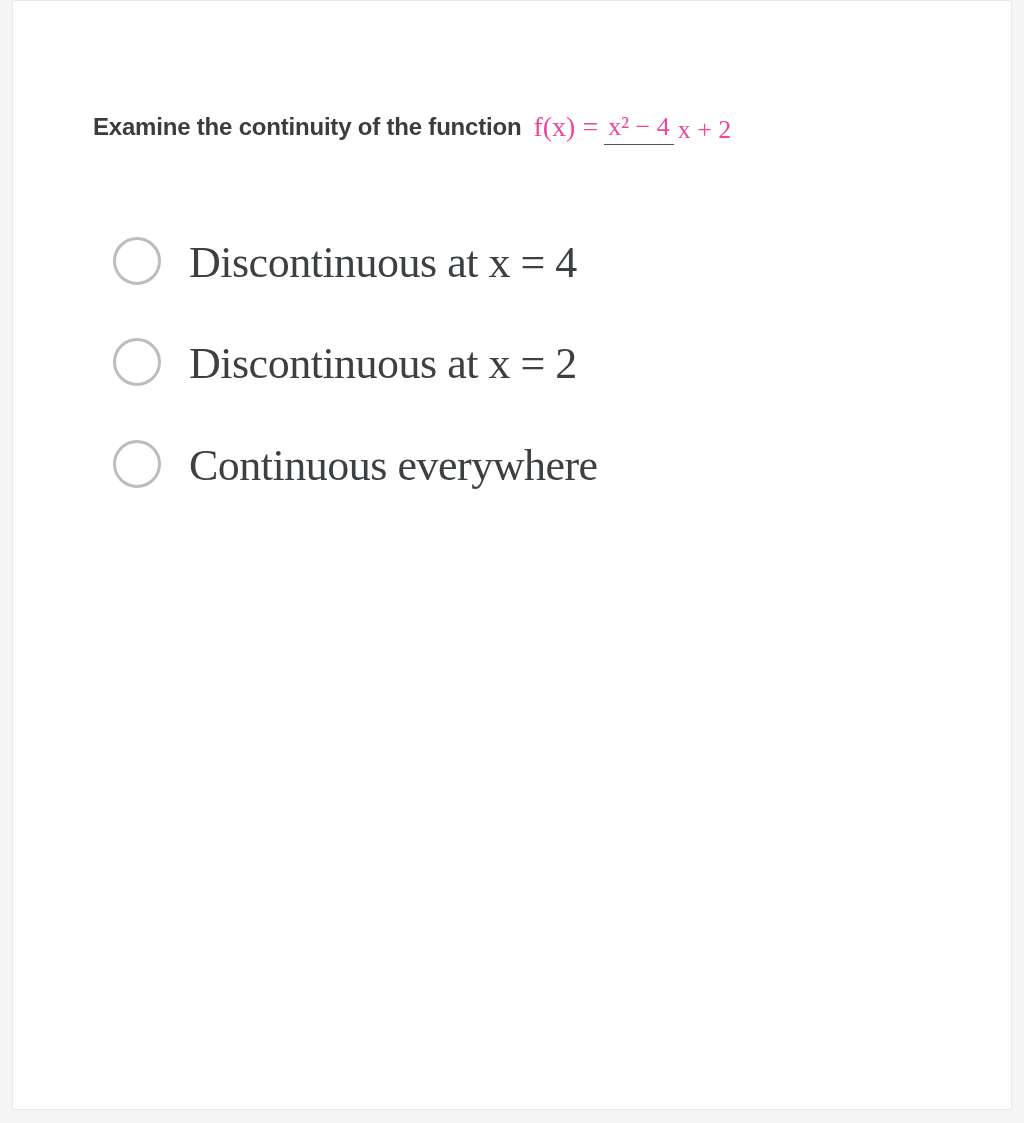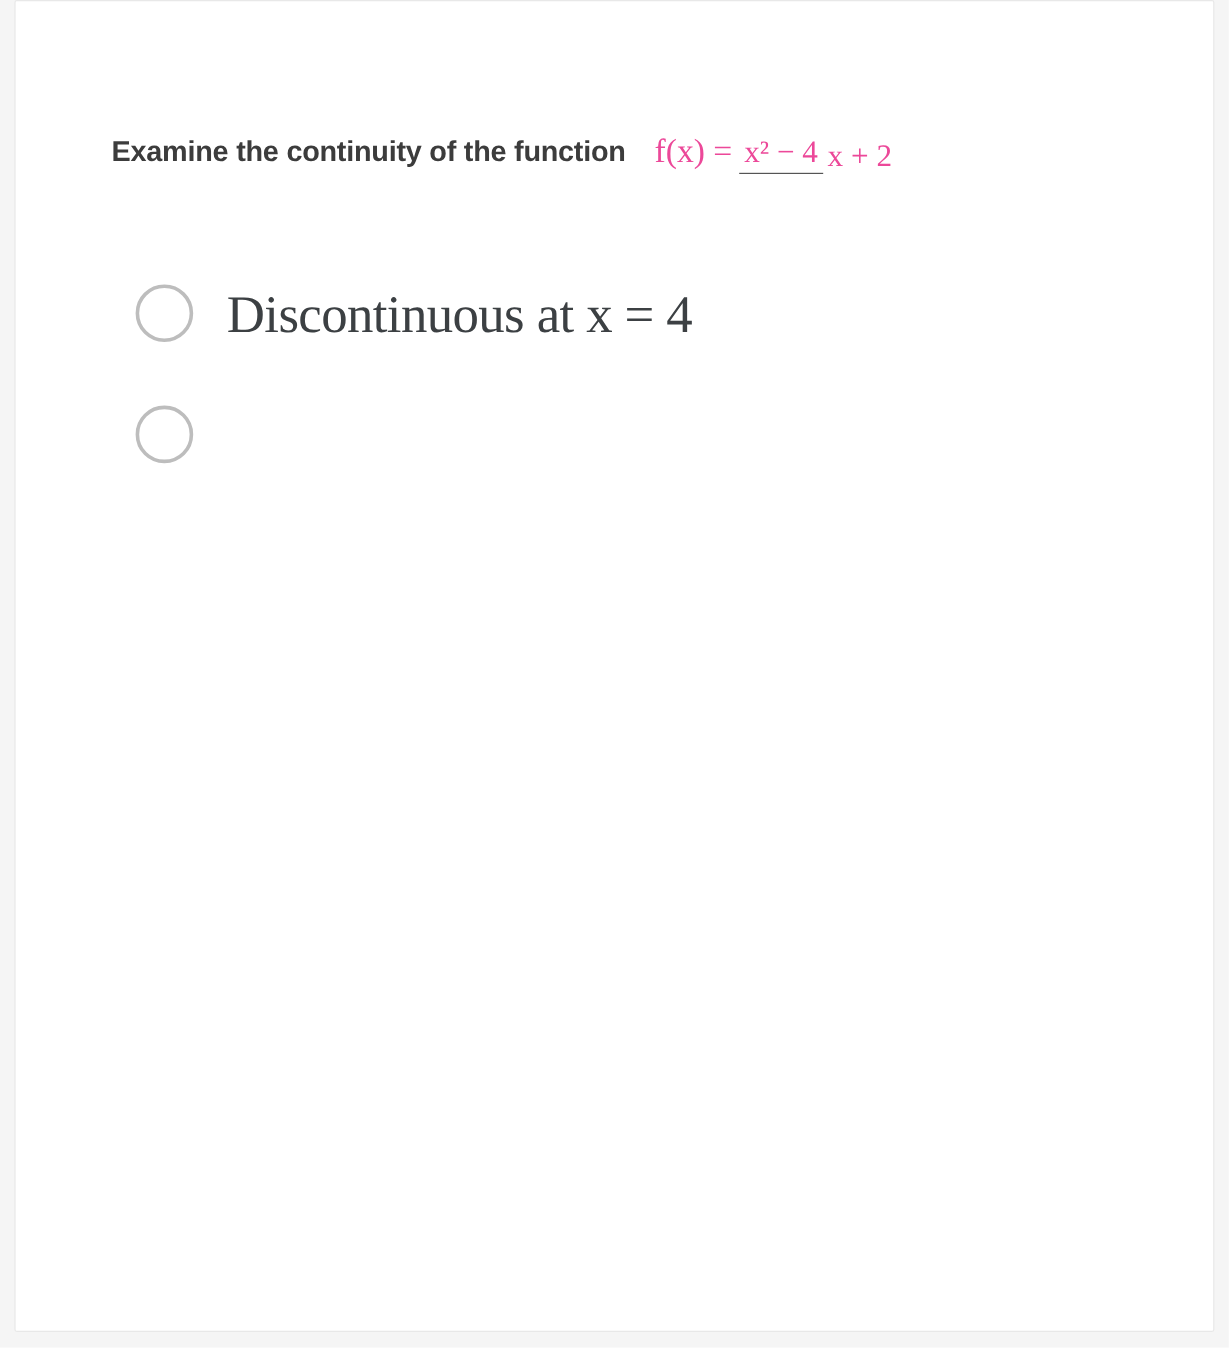--- a/index.html
+++ b/index.html
@@ -16,21 +16,21 @@
       min-height: 1110px;
       margin: 0 12px;
       padding: 110px 30px 60px 80px;
       border: 1px solid #e8e8e8;
       border-radius: 2px;
     }
     .question-row {
       display: flex;
       align-items: center;
       flex-wrap: wrap;
-      gap: 24px;
+      gap: 12px;
       margin-bottom: 90px;
     }
     .question-text {
       font-size: 24px;
       font-weight: 700;
       color: #3c3c3c;
       letter-spacing: -0.2px;
     }
     .math {
       font-family: "Cambria Math", Georgia, "Times New Roman", serif;
@@ -98,21 +98,26 @@
     </span>
   </div>
 
   <div class="options">
 
     <div class="option">
       <div class="radio"></div>
       <div class="option-text">Discontinuous at x = 4</div>
     </div>
 
+    <div class="option">
+      <div class="radio"></div>
+      <div class="option-text">Discontinuous at x = 2</div>
+    </div>
 
     <div class="option">
       <div class="radio"></div>
+      <div class="option-text">Continuous everywhere</div>
     </div>
 
 
   </div>
 
 </div>
 
 </body></html>

